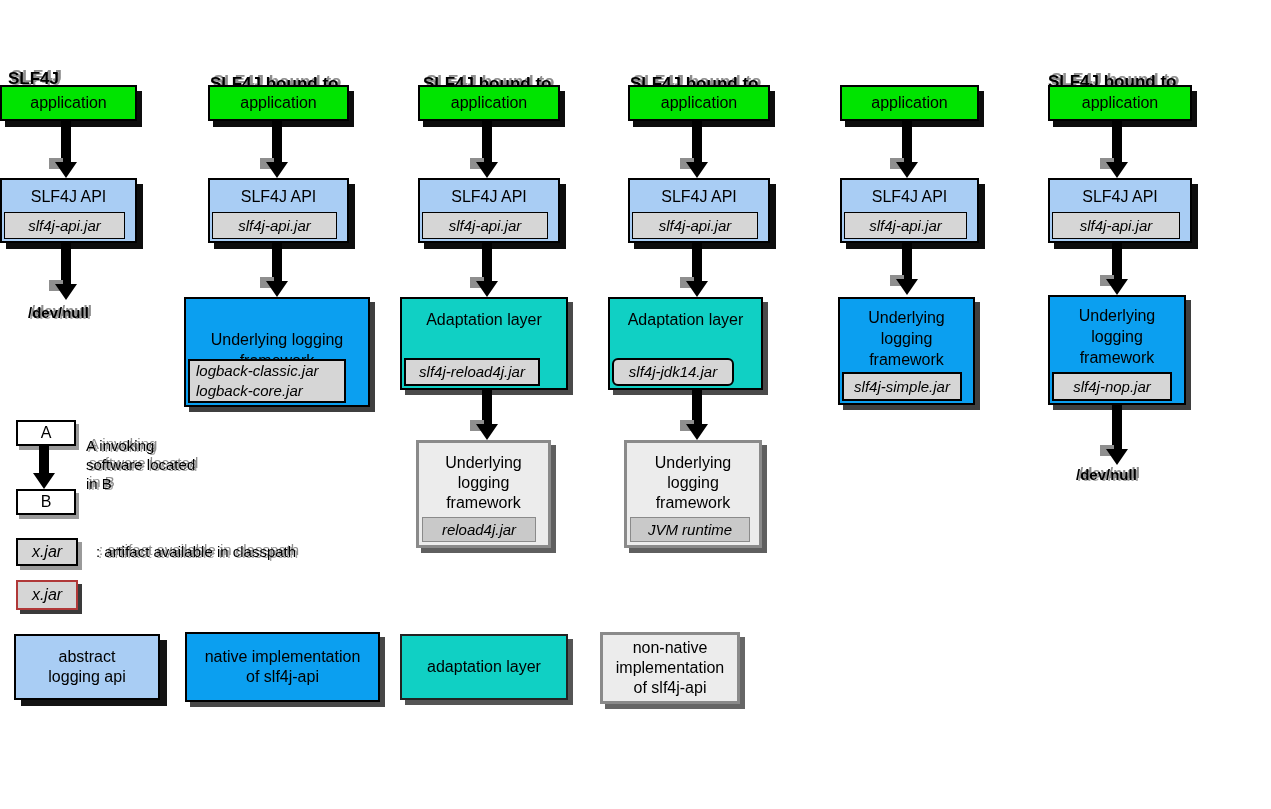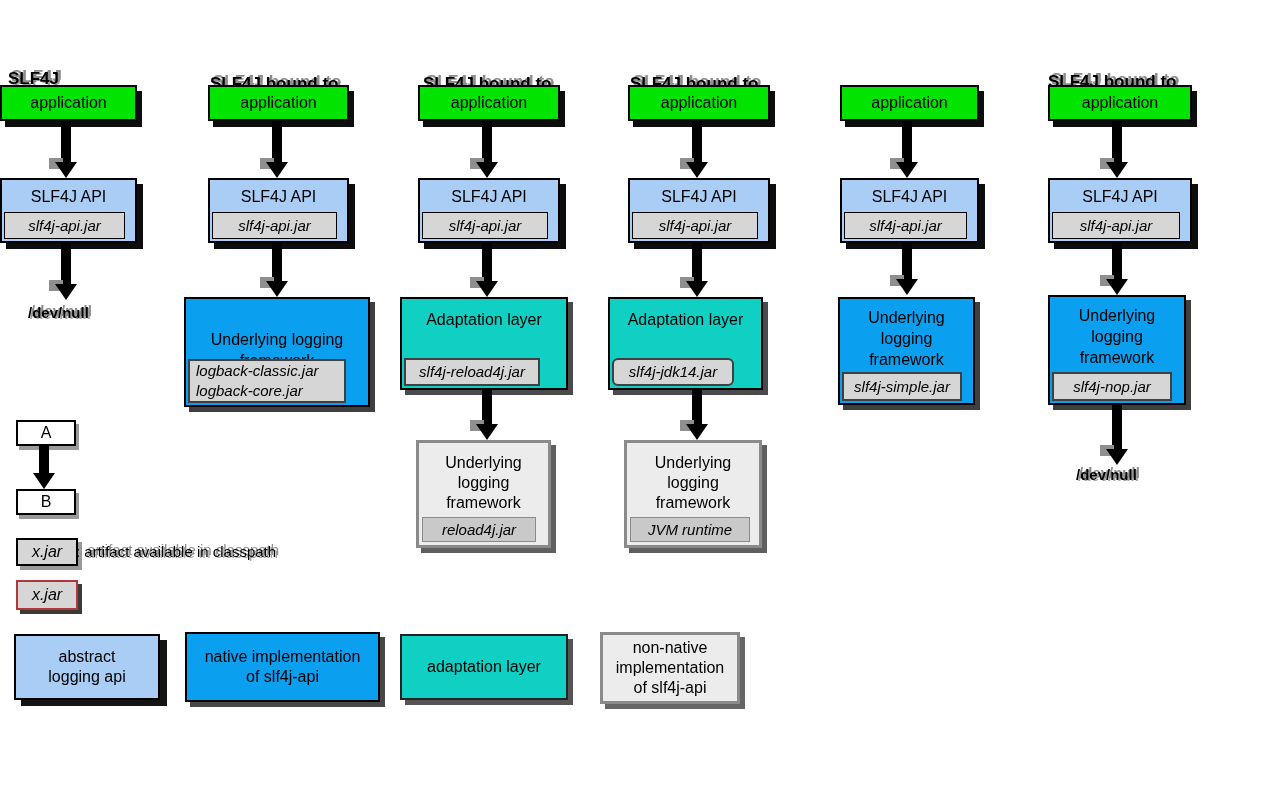--- a/index.html
+++ b/index.html
@@ -30,21 +30,21 @@
   .api    { background:#a9cdf4; box-shadow:6px 6px 0 #0d0d0d; }
   .api .lbl { display:block; line-height:34px; }
   .native { background:#0b9ff0; box-shadow:5px 5px 0 #3f3f3f; }
   .adapt  { background:#10d0c4; box-shadow:5px 5px 0 #4a4a4a; }
   .nonnat { background:#ececec; border:3px solid #8a8a8a; box-shadow:5px 5px 0 #5f5f5f; }
 
   .jarbox {
     position:absolute; background:#d6d6d6; border:1px solid #000;
     font-style:italic; font-size:15px; text-align:center;
   }
-  .jar-red { border:2px solid #404040; }
+  .jar-red { border:2px solid #000000; }
   .nn-jar  { background:#c9c9c9; border:1px solid #8a8a8a; }
 
   
   .stem { position:absolute; width:10px; background:#000; }
   .head { position:absolute; width:0; height:0;
           border-left:11px solid transparent; border-right:11px solid transparent;
           border-top:16px solid #000; }
   .blob { position:absolute; width:14px; height:11px; background:#8f8f8f; }
 
   
@@ -188,23 +188,26 @@
   </div>
   <div class="stem" style="left:1112px;top:405px;height:44px;"></div>
   <div class="blob" style="left:1100px;top:445px;"></div>
   <div class="head" style="left:1106px;top:449px;"></div>
   <div class="devnull" style="left:1076px;top:466px;">/dev/null</div>
 
   <div class="whitebox" style="left:16px;top:420px;width:56px;height:22px;line-height:22px;">A</div>
   <div class="stem" style="left:39px;top:446px;height:28px;"></div>
   <div class="head" style="left:33px;top:473px;"></div>
   <div class="whitebox" style="left:16px;top:489px;width:56px;height:22px;line-height:22px;">B</div>
+  <div class="freetext pre" style="left:86px;top:436px;">A invoking
+software located
+in B</div>
 
   <div class="legjar" style="left:16px;top:538px;width:58px;height:24px;line-height:24px;border:2px solid #000;box-shadow:4px 4px 0 #9a9a9a;">x.jar</div>
-  <div class="freetext" style="left:76px;top:542px;">: artifact available in classpath</div>
+  <div class="freetext" style="left:96px;top:542px;">: artifact available in classpath</div>
 
   <div class="legjar" style="left:16px;top:580px;width:58px;height:26px;line-height:26px;border:2px solid #b03838;box-shadow:4px 4px 0 #3a3a3a;">x.jar</div>
 
   <div class="typebox pre" style="left:14px;top:634px;width:142px;height:62px;background:#a9cdf4;border:2px solid #000;box-shadow:7px 6px 0 #141414;">abstract
 logging api</div>
   <div class="typebox pre" style="left:185px;top:632px;width:191px;height:66px;background:#0b9ff0;border:2px solid #000;box-shadow:5px 5px 0 #474747;">native implementation
 of slf4j-api</div>
   <div class="typebox pre" style="left:400px;top:634px;width:164px;height:62px;background:#10d0c4;border:2px solid #222;box-shadow:5px 5px 0 #555;">adaptation layer</div>
   <div class="typebox pre" style="left:600px;top:632px;width:134px;height:66px;background:#ececec;border:3px solid #8a8a8a;box-shadow:5px 5px 0 #666;">non-native
 implementation

